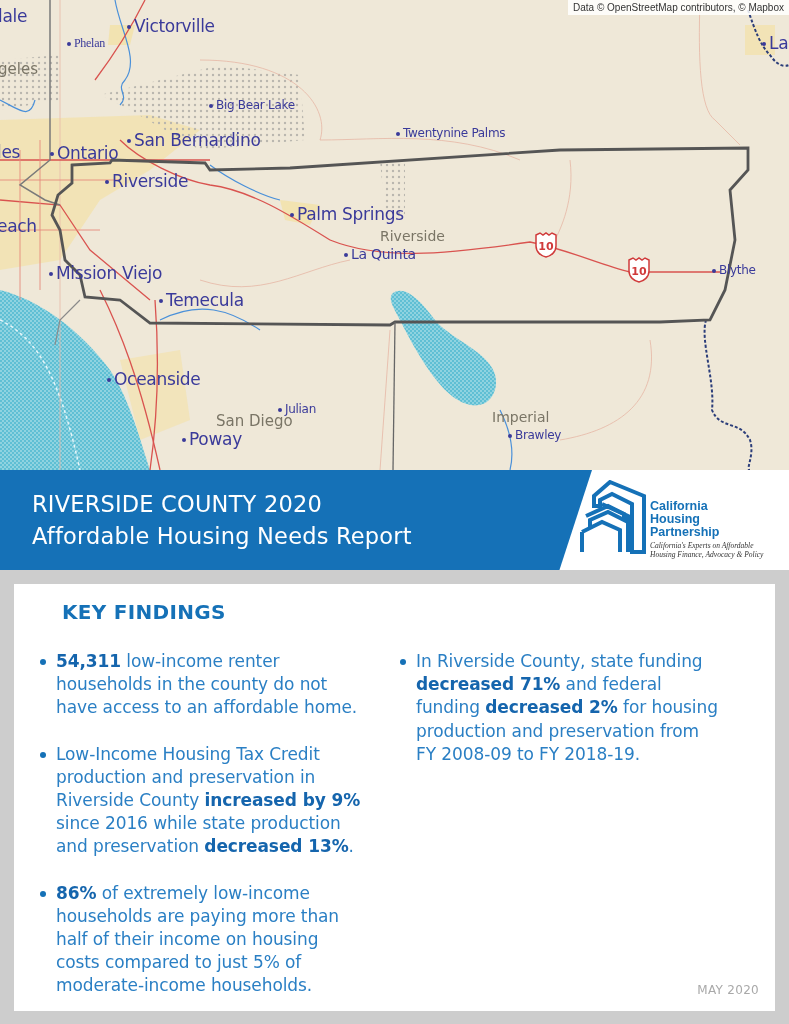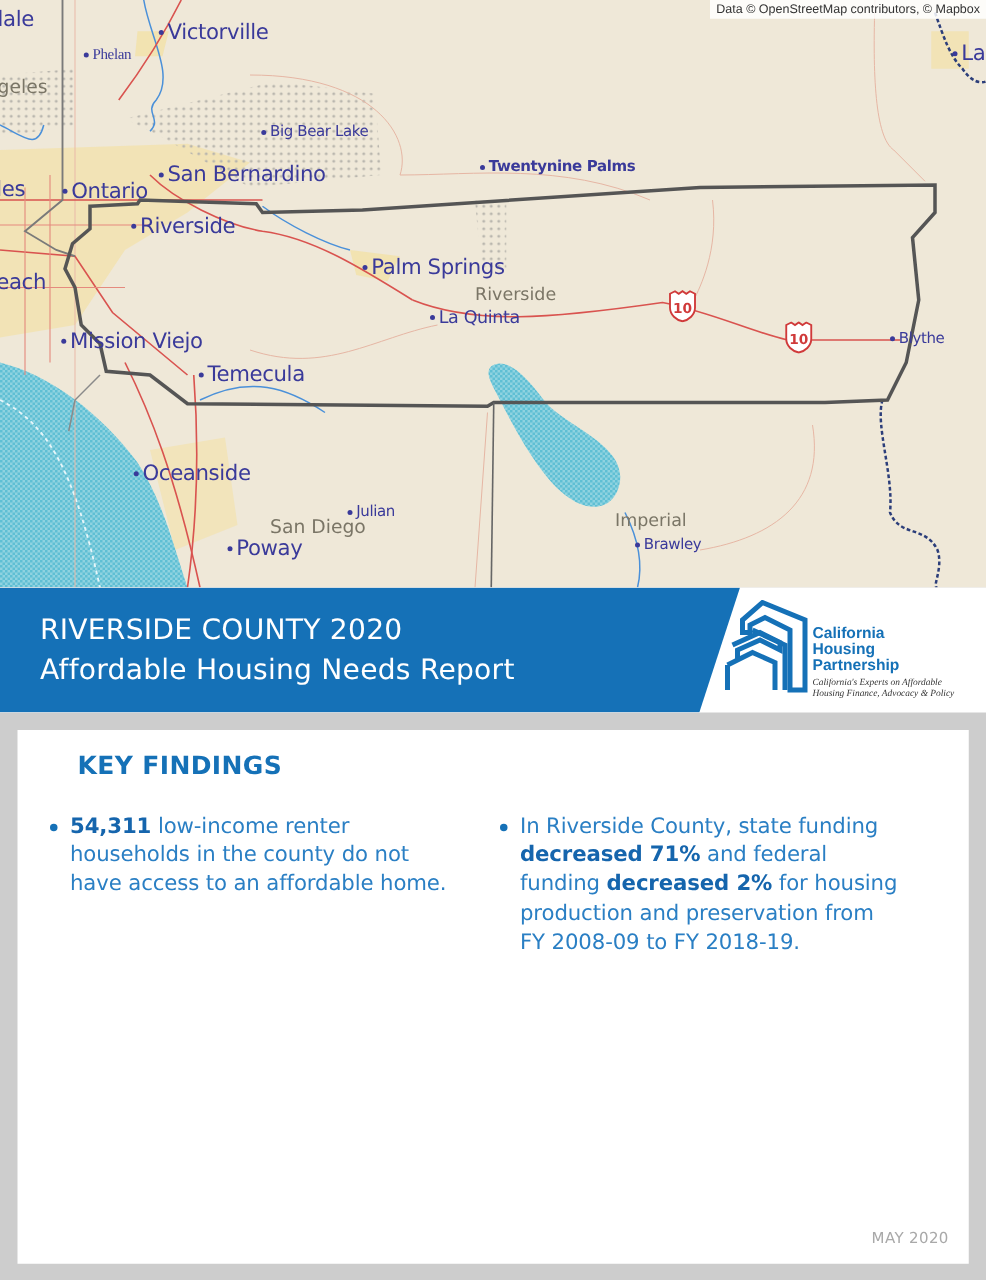--- a/index.html
+++ b/index.html
@@ -109,21 +109,21 @@
   <div class="city big" style="left:-2px;top:8px;"><span>lale</span></div>
   <div class="county-label" style="left:-2px;top:62px;font-size:15px;">geles</div>
   <div class="city big" style="left:-3px;top:144px;">les</div>
   <div class="city big" style="left:-3px;top:218px;">each</div>
   <div class="city big" style="left:762px;top:35px;"><span class="dot"></span><span>La</span></div>
 
   <div class="city big" style="left:127px;top:18px;"><span class="dot"></span><span>Victorville</span></div>
   <div class="city small" style="left:67px;top:37px;font-family:Liberation Serif, serif;"><span class="dot"></span><span>Phelan</span></div>
   <div class="city small" style="left:209px;top:99px;"><span class="dot"></span><span>Big Bear Lake</span></div>
   <div class="city big" style="left:127px;top:132px;"><span class="dot"></span><span>San Bernardino</span></div>
-  <div class="city small" style="left:384px;top:127px;font-weight:bold;"><span class="dot"></span><span>Twentynine Palms</span></div>
+  <div class="city small" style="left:396px;top:127px;"><span class="dot"></span><span>Twentynine Palms</span></div>
   <div class="city big" style="left:50px;top:145px;"><span class="dot"></span><span>Ontario</span></div>
   <div class="city big" style="left:105px;top:173px;"><span class="dot"></span><span>Riverside</span></div>
   <div class="city big" style="left:290px;top:206px;"><span class="dot"></span><span>Palm Springs</span></div>
   <div class="city med" style="left:344px;top:247px;"><span class="dot"></span><span>La Quinta</span></div>
   <div class="city small" style="left:712px;top:264px;"><span class="dot"></span><span>Blythe</span></div>
   <div class="city big" style="left:49px;top:265px;"><span class="dot"></span><span>Mission Viejo</span></div>
   <div class="city big" style="left:159px;top:292px;"><span class="dot"></span><span>Temecula</span></div>
   <div class="city big" style="left:107px;top:371px;"><span class="dot"></span><span>Oceanside</span></div>
   <div class="city small" style="left:278px;top:403px;"><span class="dot"></span><span>Julian</span></div>
   <div class="city big" style="left:182px;top:431px;"><span class="dot"></span><span>Poway</span></div>
@@ -173,20 +173,22 @@
       <div>Housing Finance, Advocacy &amp; Policy</div>
     </div>
   </div>
 </div>
 
 <div class="card">
   <div class="kf-title">KEY FINDINGS</div>
 
   <div class="col left">
     <div class="finding"><span class="bullet"></span><b>54,311</b> low-income renter households in the county do not have access to an affordable home.</div>
+    <div class="finding"><span class="bullet"></span>Low-Income Housing Tax Credit production and preservation in Riverside County <b>increased by 9%</b> since 2016 while state production and preservation <b>decreased 13%</b>.</div>
+    <div class="finding"><span class="bullet"></span><b>86%</b> of extremely low-income households are paying more than half of their income on housing costs compared to just 5% of moderate-income households.</div>
   </div>
 
   <div class="col right">
     <div class="finding"><span class="bullet"></span>In Riverside County, state funding <b>decreased 71%</b> and federal funding <b>decreased 2%</b> for housing production and preservation from FY 2008-09 to FY 2018-19.</div>
   </div>
 
   <div class="date">MAY 2020</div>
 </div>
 
 </body></html>

